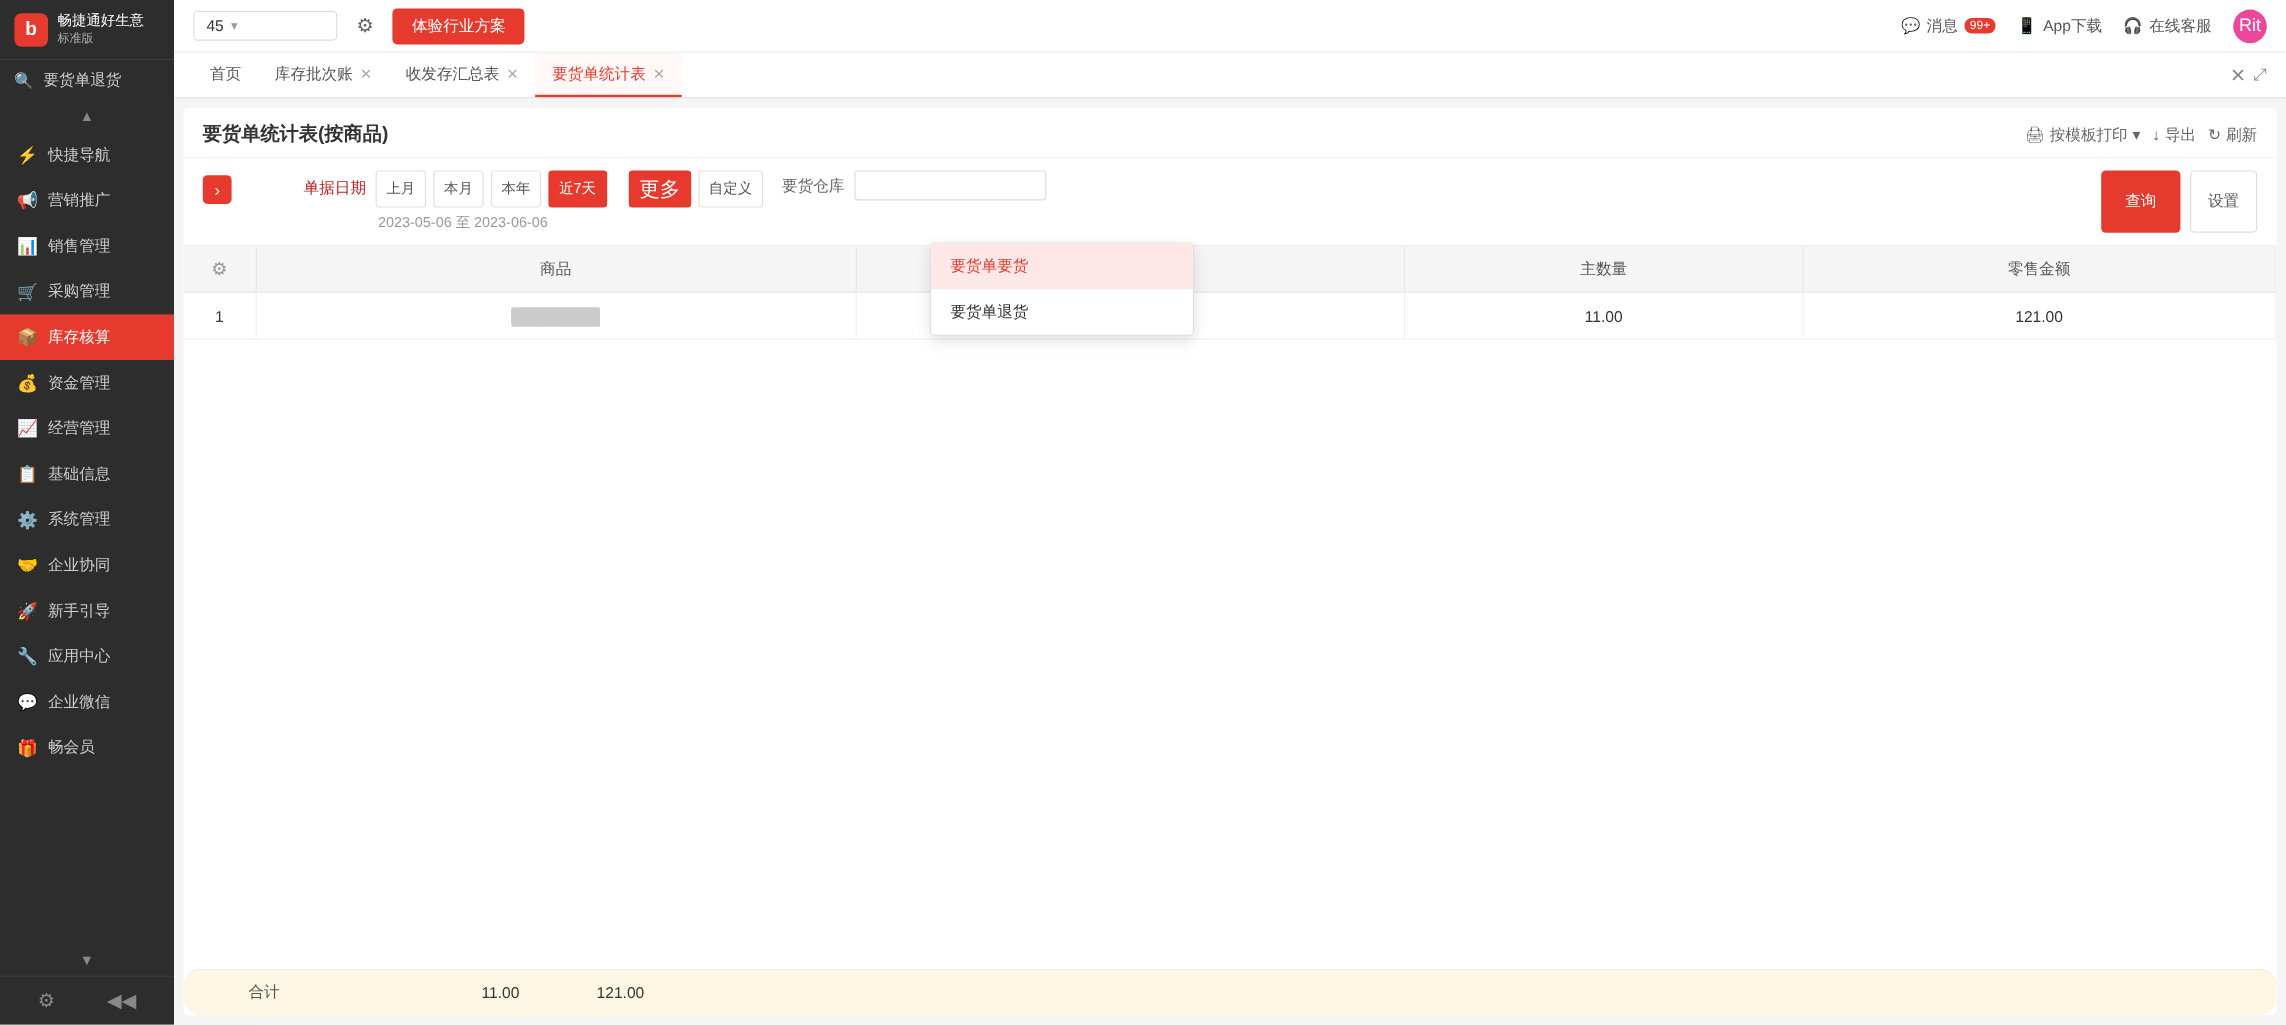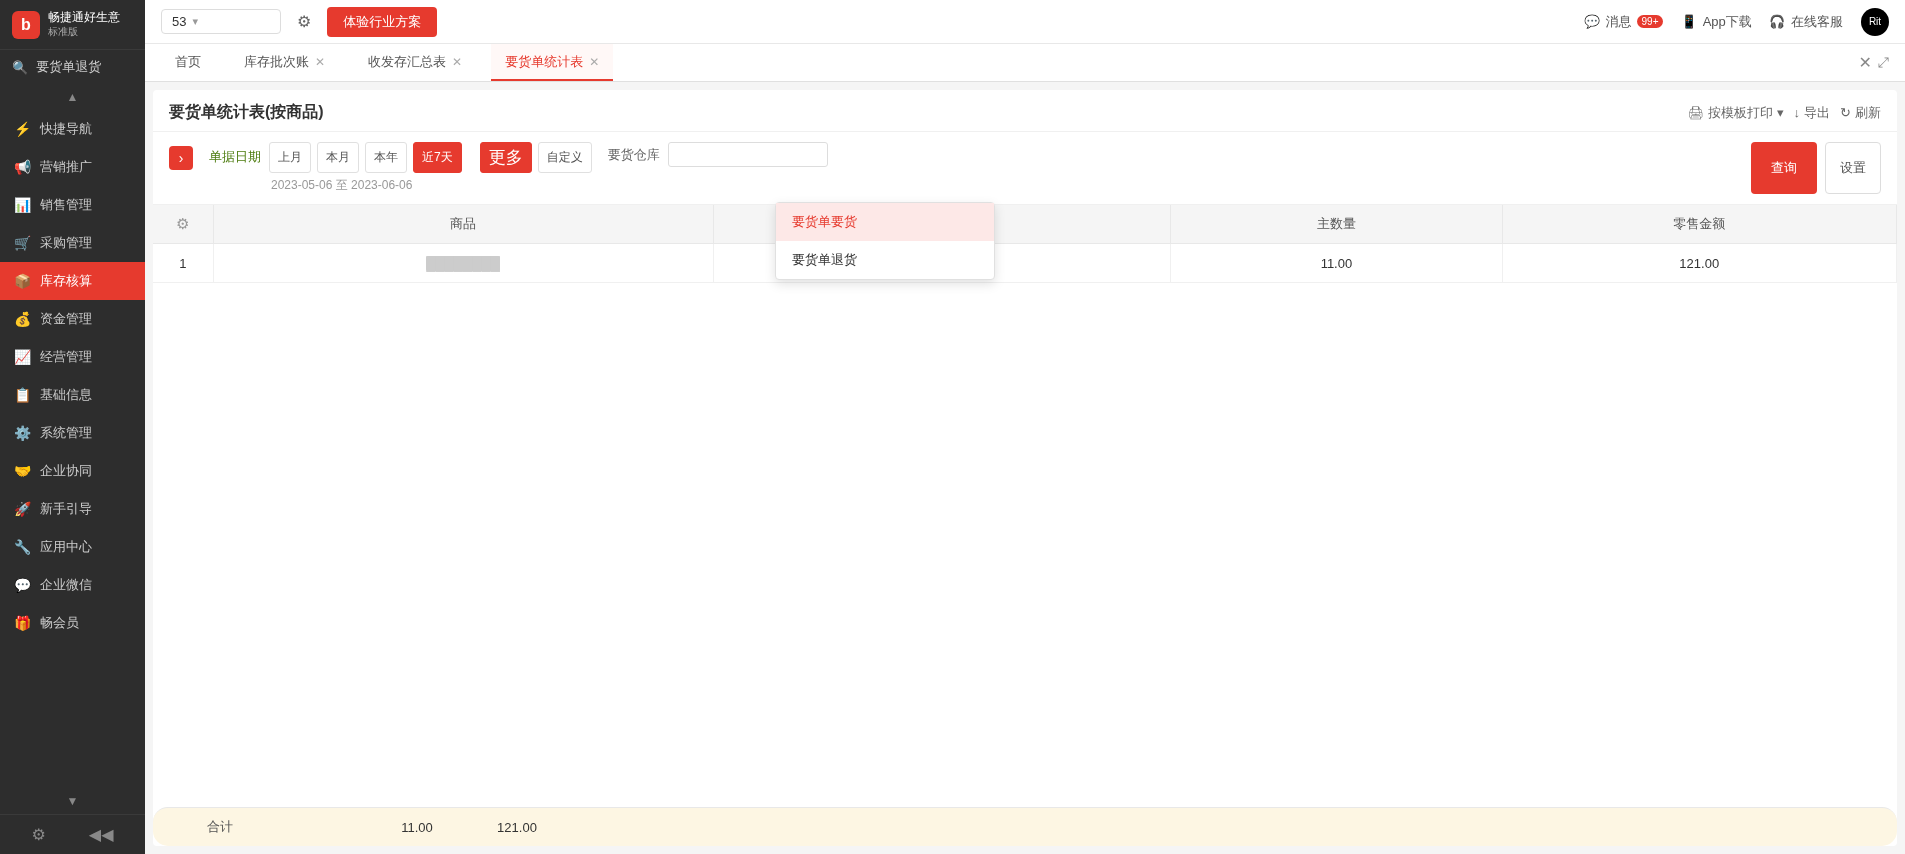--- a/index.html
+++ b/index.html
@@ -133,37 +133,37 @@
       border-radius: 10px;
       font-size: 10px;
       padding: 1px 5px;
       min-width: 18px;
       text-align: center;
     }
     .avatar {
       width: 28px;
       height: 28px;
       border-radius: 50%;
-      background: #000000;
+      background: #ec4899;
       display: flex;
       align-items: center;
       justify-content: center;
-      font-size: 10px;
+      font-size: 15px;
       color: #fff;
     }
 
     
     .tabs-bar {
       background: #fff;
       height: 38px;
       display: flex;
       align-items: stretch;
       border-bottom: 1px solid #e0e0e0;
       padding: 0 16px;
-      gap: 15px;
+      gap: 0;
       flex-shrink: 0;
     }
     .tab {
       display: flex;
       align-items: center;
       padding: 0 14px;
       font-size: 13px;
       cursor: pointer;
       color: #555;
       border-bottom: 2px solid transparent;
@@ -233,21 +233,21 @@
       height: 24px;
       cursor: pointer;
       font-size: 14px;
       display: flex;
       align-items: center;
       justify-content: center;
       flex-shrink: 0;
       margin-top: 4px;
     }
     .filter-group { display: flex; align-items: flex-start; gap: 8px; }
-    .filter-label { color: #4d7c0f; font-size: 13px; white-space: nowrap; padding-top: 6px; }
+    .filter-label { color: #b91c1c; font-size: 13px; white-space: nowrap; padding-top: 6px; margin-left: 44px; }
     .filter-date-btns { display: flex; flex-direction: column; gap: 4px; }
     .filter-date-row1 { display: flex; gap: 6px; }
     .filter-date-row2 { color: #999; font-size: 12px; padding-left: 2px; }
     .date-btn {
       padding: 3px 8px;
       border: 1px solid #e0e0e0;
       border-radius: 3px;
       cursor: pointer;
       font-size: 12px;
       color: #555;
@@ -461,21 +461,21 @@
     <span class="sidebar-footer-btn">⚙</span>
     <span class="sidebar-footer-btn">◀◀</span>
   </div>
 </div>
 
 <div class="main-area">
 
   <div class="top-header">
     <div class="top-header-left">
       <div class="store-selector">
-        <span>53</span>
+        <span>45</span>
         <span class="store-selector-arrow">▾</span>
       </div>
       <span class="gear-btn">⚙</span>
       <button class="trial-btn">体验行业方案</button>
     </div>
     <div class="top-header-right">
       <div class="header-action">
         <span>💬</span>
         <span>消息</span>
         <span class="badge">99+</span>

